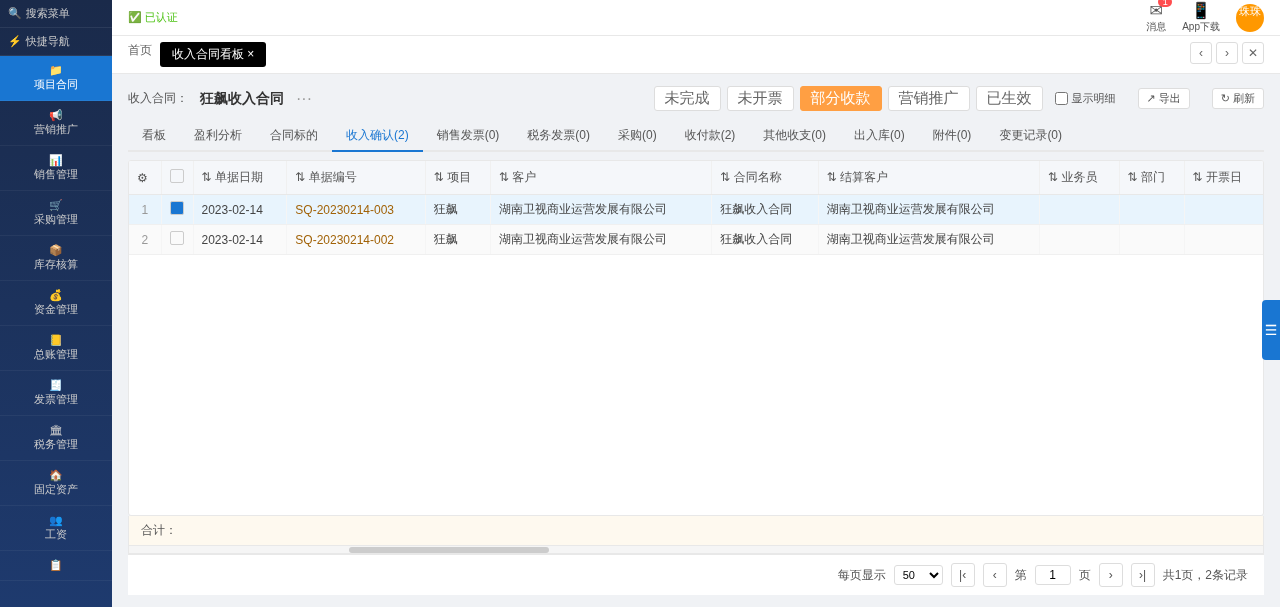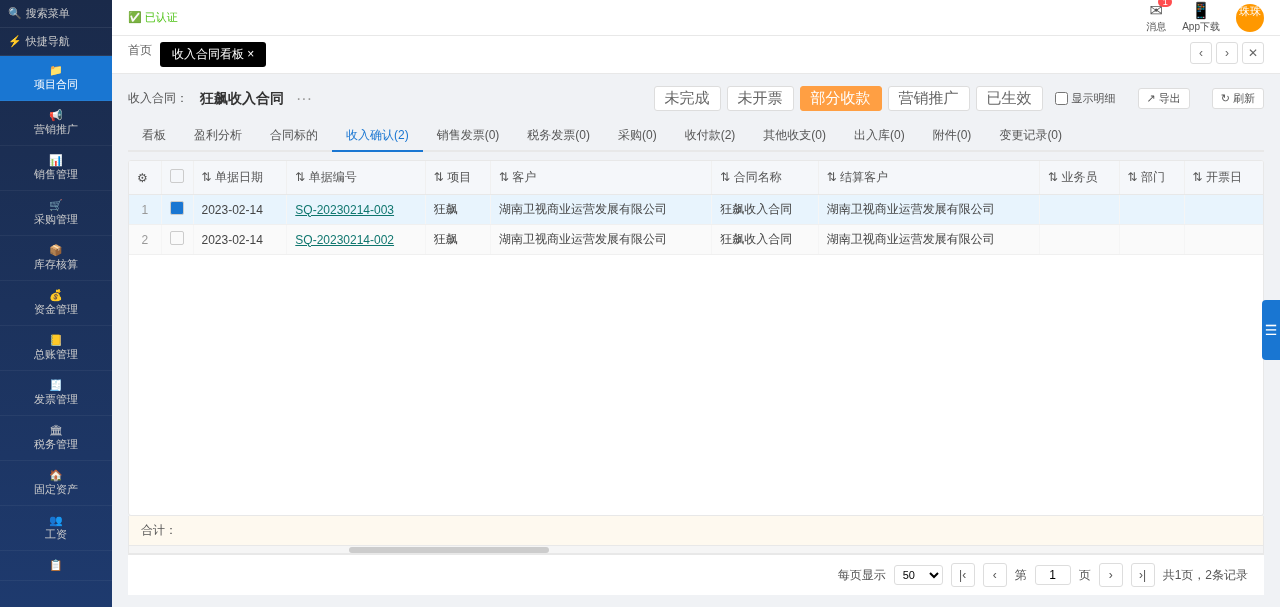--- a/index.html
+++ b/index.html
@@ -57,21 +57,21 @@
     .table-container { flex: 1; overflow: auto; background: #fff; border: 1px solid #e8e8e8; border-radius: 3px; }
     table { width: 100%; border-collapse: collapse; font-size: 12px; }
     thead tr { background: #f5f7fa; }
     thead th { padding: 8px 8px; text-align: left; color: #555; font-weight: 500; border-bottom: 1px solid #e8e8e8; border-right: 1px solid #f0f0f0; white-space: nowrap; position: sticky; top: 0; background: #f5f7fa; z-index: 1; }
     thead th:last-child { border-right: none; }
     tbody tr { background: #fff; }
     tbody tr:nth-child(even) { background: #fafafa; }
     tbody tr.selected { background: #e8f4fd; }
     tbody td { padding: 6px 8px; border-bottom: 1px solid #f0f0f0; border-right: 1px solid #f5f5f5; white-space: nowrap; color: #444; }
     tbody td:last-child { border-right: none; }
-    .link-text { color: #0f766e; cursor: pointer; text-decoration: underline; }
+    .link-text { color: #a16207; cursor: pointer; }
     .row-num { color: #999; text-align: center; }
     .checkbox-cell { text-align: center; }
     .checkbox-icon { width: 14px; height: 14px; border: 1px solid #ccc; display: inline-block; cursor: pointer; border-radius: 2px; }
 
     
     .summary-row { background: #fef9ef; padding: 6px 12px; border-top: 1px solid #e8e8e8; font-size: 12px; color: #555; border: 1px solid #e8e8e8; border-top: none; display: flex; align-items: center; gap: 20px; }
 
     
     .pagination { display: flex; align-items: center; justify-content: flex-end; padding: 8px 16px; background: #fff; border-top: 1px solid #e8e8e8; gap: 8px; font-size: 12px; color: #555; }
     .page-size-select { border: 1px solid #ddd; border-radius: 3px; padding: 2px 4px; font-size: 11px; background: #fff; }

